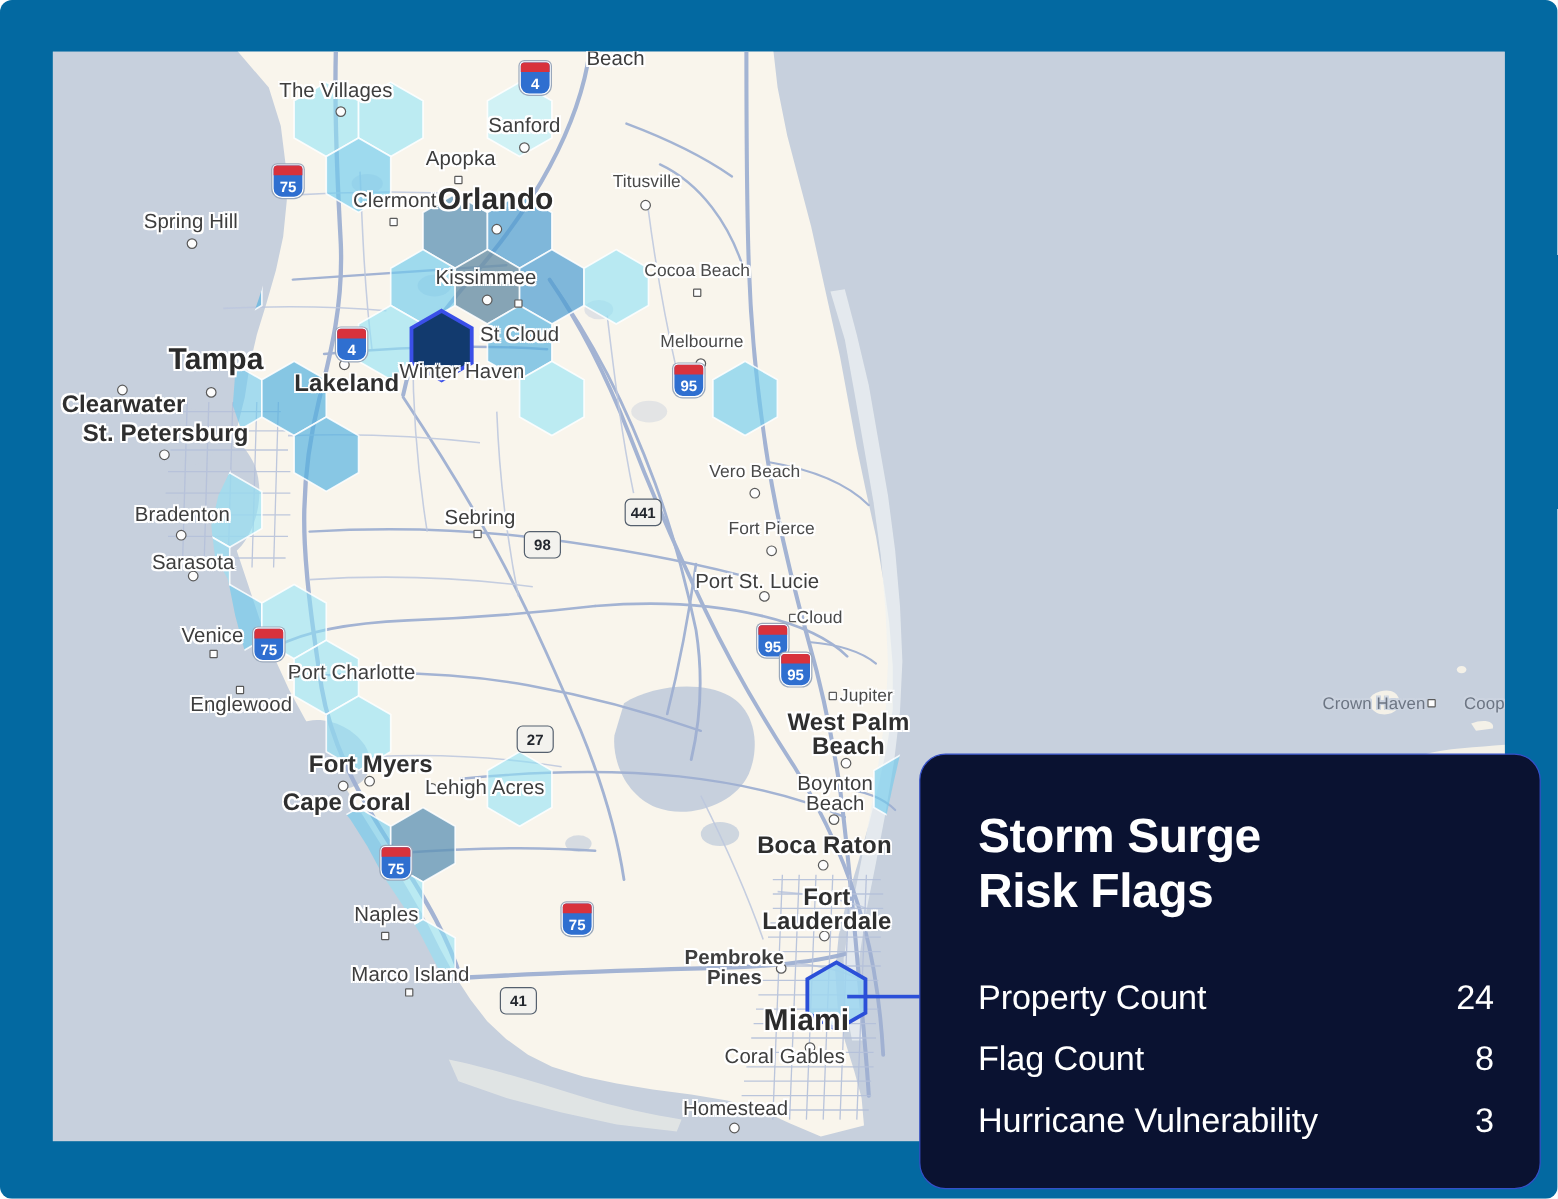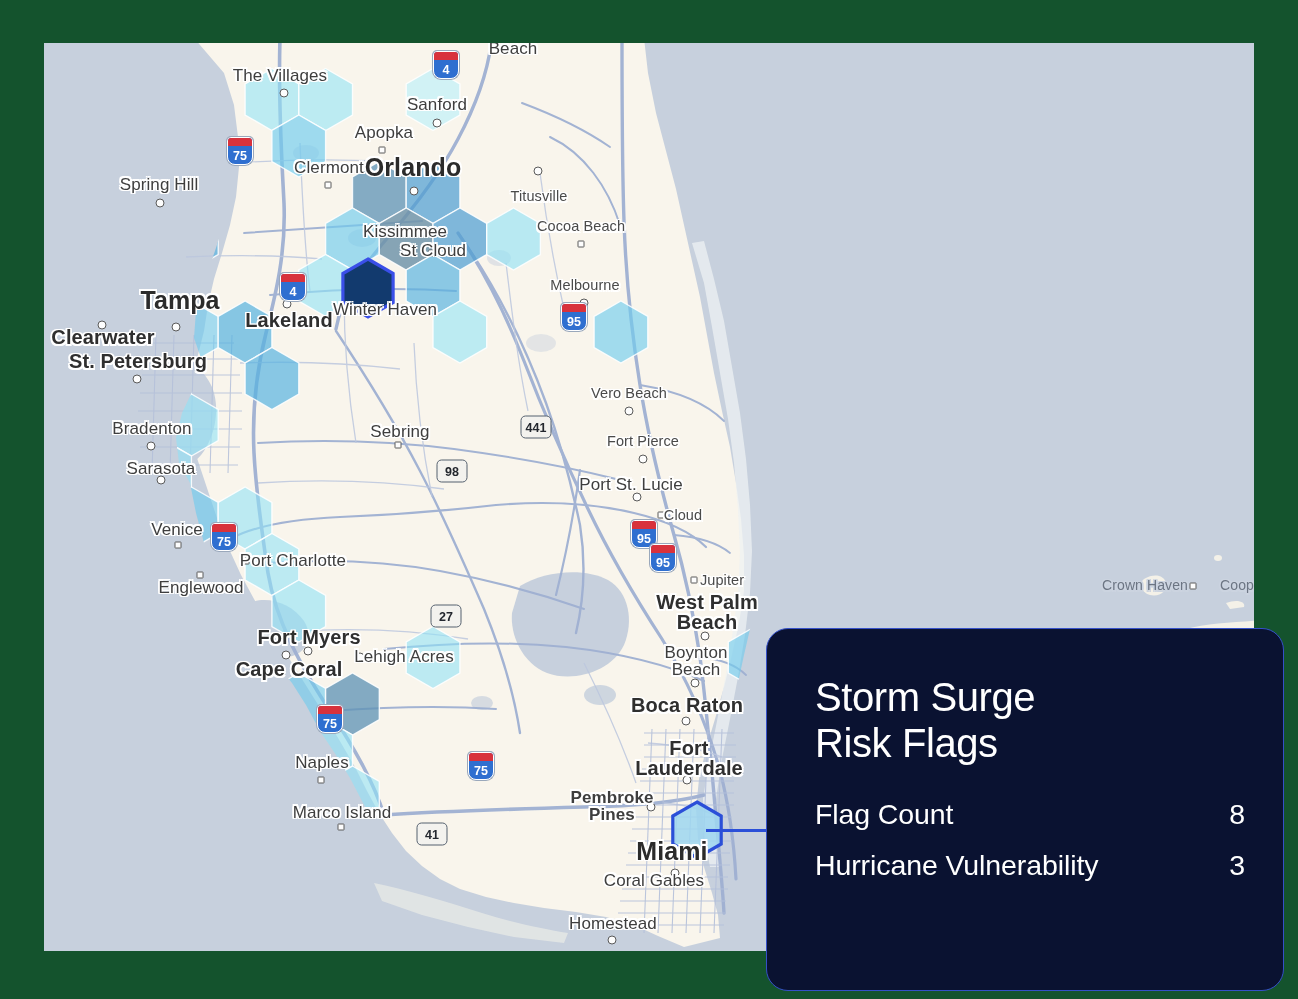--- a/index.html
+++ b/index.html
@@ -2,21 +2,21 @@
 <html><head>
 <meta charset="utf-8">
 <style>
   * { box-sizing: border-box; margin: 0; padding: 0; }
   html, body {
     width: 1298px; height: 999px;
     background: #ffffff;
     font-family: "Liberation Sans", sans-serif;
     overflow: hidden;
   }
-  #root { position: relative; width: 1298px; height: 999px; background: #14532d; }
+  #root { position: relative; width: 1298px; height: 999px; background: #0369a1; border-radius: 10px; }
 
   
   #map-canvas {
     position: absolute;
     left: 44px; top: 43px;
     width: 1210px; height: 908px;
     background: #c7d0dd;
     overflow: hidden;
   }
   #map-svg { position: absolute; left: 0; top: 0; width: 1210px; height: 908px; display: block; }
@@ -93,25 +93,25 @@
     width: 518px; height: 363px;
     background: #0a1231;
     border: 1.6px solid #3550c8;
     border-radius: 22px;
     padding: 46px 38px 0 48px;
     color: #ffffff;
     overflow: hidden;
   }
   #card-title {
     font-size: 40px;
-    font-weight: 400;
+    font-weight: 700;
     line-height: 1.14;
     letter-spacing: -0.4px;
     white-space: pre-line;
-    margin-bottom: 32px;
+    margin-bottom: 50px;
   }
   .card-row {
     display: flex;
     align-items: baseline;
     justify-content: space-between;
     font-size: 28.5px;
     font-weight: 400;
     letter-spacing: -0.1px;
     margin-bottom: 18px;
   }
@@ -341,33 +341,33 @@
 
     <div id="overlay" style="position:absolute;left:0;top:0;width:1210px;height:908px;">
         <div class="map-label lbl-mid" style="left: 469px; top: 6px;">Beach</div>
         <div class="city-dot" style="left: 240px; top: 50px;"></div>
         <div class="map-label lbl-mid" style="left: 236px; top: 33px;">The Villages</div>
         <div class="city-dot" style="left: 393px; top: 80px;"></div>
         <div class="map-label lbl-mid" style="left: 393px; top: 62px;">Sanford</div>
         <div class="city-dot sq" style="left: 338px; top: 107px;"></div>
         <div class="map-label lbl-mid" style="left: 340px; top: 90px;">Apopka</div>
         <div class="city-dot" style="left: 494px; top: 128px;"></div>
-        <div class="map-label lbl-small" style="left: 495px; top: 110px; margin-top: 44px;">Titusville</div>
+        <div class="map-label lbl-small" style="left: 495px; top: 110px;">Titusville</div>
         <div class="city-dot" style="left: 370px; top: 148px;"></div>
         <div class="map-label lbl-major" style="left: 369px; top: 124px;">Orlando</div>
         <div class="city-dot sq" style="left: 284px; top: 142px;"></div>
         <div class="map-label lbl-mid" style="left: 285px; top: 125px;">Clermont</div>
         <div class="city-dot" style="left: 116px; top: 160px;"></div>
         <div class="map-label lbl-mid" style="left: 115px; top: 142px;">Spring Hill</div>
         <div class="city-dot sq" style="left: 537px; top: 201px;"></div>
         <div class="map-label lbl-small" style="left: 537px; top: 184px;">Cocoa Beach</div>
         <div class="city-dot" style="left: 362px; top: 207px;"></div>
         <div class="map-label lbl-mid" style="left: 361px; top: 189px;">Kissimmee</div>
         <div class="city-dot sq" style="left: 388px; top: 210px;"></div>
-        <div class="map-label lbl-mid" style="left: 389px; top: 208px;">St Cloud</div>
+        <div class="map-label lbl-mid" style="left: 389px; top: 236px;">St Cloud</div>
         <div class="city-dot" style="left: 540px; top: 260px;"></div>
         <div class="map-label lbl-small" style="left: 541px; top: 243px;">Melbourne</div>
         <div class="city-dot sq" style="left: 296px; top: 266px;"></div>
         <div class="map-label lbl-mid" style="left: 341px; top: 267px;">Winter Haven</div>
         <div class="city-dot" style="left: 132px; top: 284px;"></div>
         <div class="map-label lbl-major" style="left: 136px; top: 257px;">Tampa</div>
         <div class="city-dot" style="left: 243px; top: 261px;"></div>
         <div class="map-label lbl-big" style="left: 245px; top: 278px;">Lakeland</div>
         <div class="city-dot" style="left: 58px; top: 282px;"></div>
         <div class="map-label lbl-big" style="left: 59px; top: 295px;">Clearwater</div>
@@ -444,21 +444,21 @@
           </div>
         </div>
         <div class="shield" style="left: 530px; top: 274px;">
           <div class="shield-i">
             <span>95</span>
           </div>
         </div>
         <div class="shield" style="left: 492px; top: 384px;">
           <div class="shield-us">441</div>
         </div>
-        <div class="shield" style="left: 408px; top: 428px;">
+        <div class="shield" style="left: 408px; top: 411px;">
           <div class="shield-us">98</div>
         </div>
         <div class="shield" style="left: 600px; top: 491px;">
           <div class="shield-i">
             <span>95</span>
           </div>
         </div>
         <div class="shield" style="left: 619px; top: 515px;">
           <div class="shield-i">
             <span>95</span>
@@ -488,20 +488,24 @@
       </div>
   </div>
 
   <div id="connector"></div>
 
   <div id="info-card">
     <div id="card-title">Storm Surge
 Risk Flags</div>
     <div id="card-rows">
         <div class="card-row">
+          <span class="row-label">Property Count</span>
+          <span class="row-value">24</span>
+        </div>
+        <div class="card-row">
           <span class="row-label">Flag Count</span>
           <span class="row-value">8</span>
         </div>
         <div class="card-row">
           <span class="row-label">Hurricane Vulnerability</span>
           <span class="row-value">3</span>
         </div>
       </div>
   </div>
 

